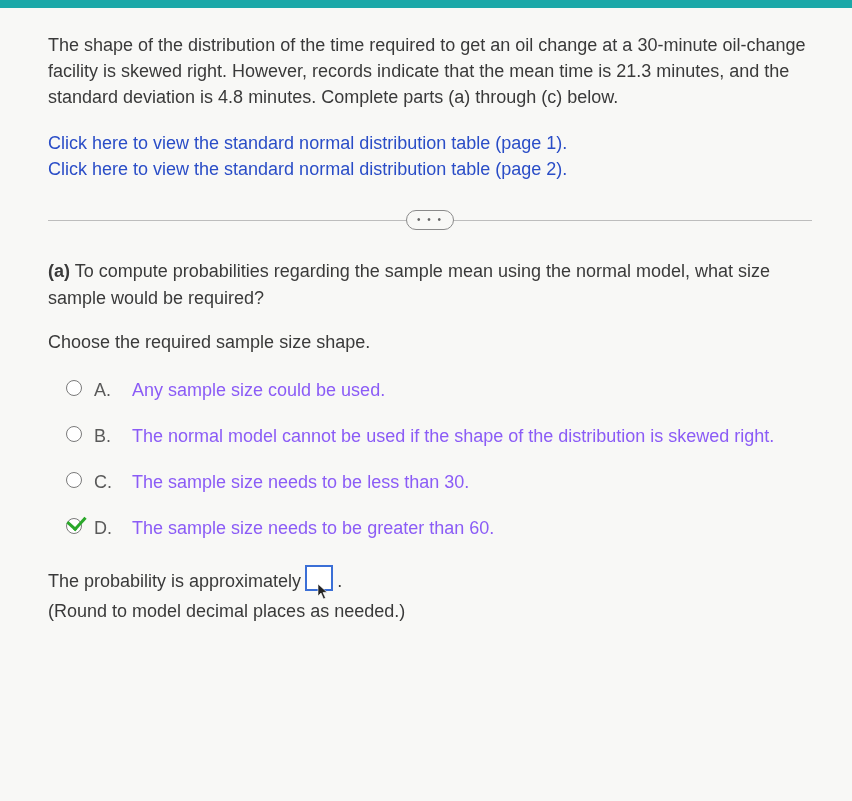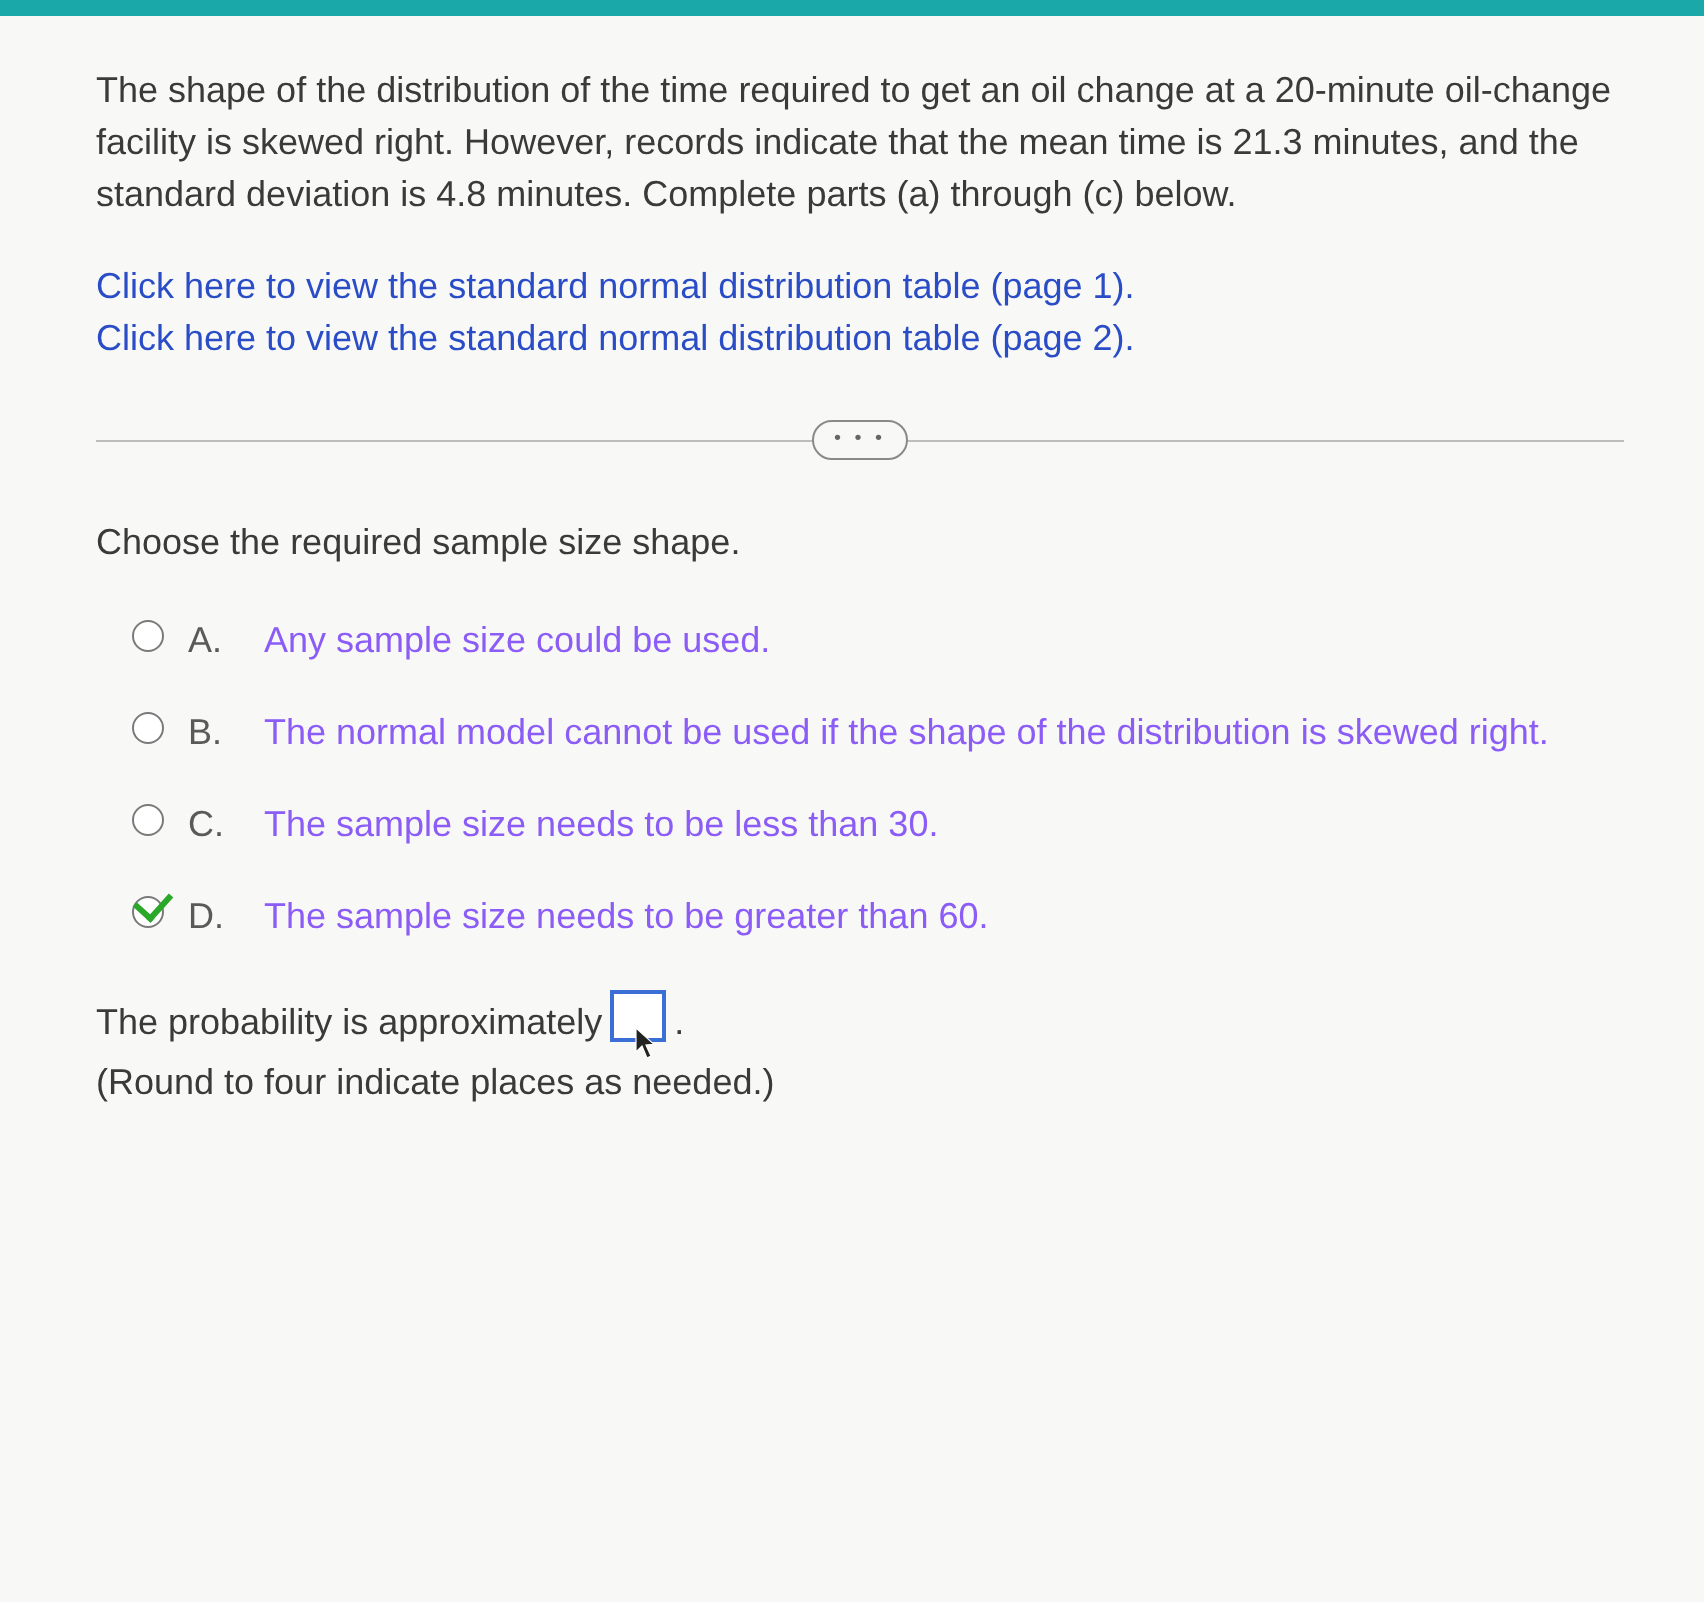--- a/index.html
+++ b/index.html
@@ -146,30 +146,33 @@
       margin-top: 4px;
     }
   </style>
 </head>
 <body>
 
 <div class="top-bar"></div>
 
 <div class="content">
 
-  <p class="problem-stem">The shape of the distribution of the time required to get an oil change at a 20-minute oil-change facility is skewed right. However, records indicate that the mean time is 21.3 minutes, and the standard deviation is 4.8 minutes. Complete parts (a) through (c) below.</p>
+  <p class="problem-stem">The shape of the distribution of the time required to get an oil change at a 30-minute oil-change facility is skewed right. However, records indicate that the mean time is 21.3 minutes, and the standard deviation is 4.8 minutes. Complete parts (a) through (c) below.</p>
 
   <a class="link">Click here to view the standard normal distribution table (page 1).</a>
   <a class="link">Click here to view the standard normal distribution table (page 2).</a>
 
   <div class="divider-wrap">
     <div class="divider-line"></div>
     <div class="divider-pill">• • •</div>
   </div>
 
+  <p class="part-a-intro">
+    <span class="part-label">(a)</span><span> To compute probabilities regarding the sample mean using the normal model, what size sample would be required?</span>
+  </p>
 
   <p class="choose-line">Choose the required sample size shape.</p>
 
   <div class="option-row">
     <span class="radio"></span>
     <span class="opt-letter">A.</span>
     <span class="opt-text">Any sample size could be used.</span>
   </div>
 
   <div class="option-row">
@@ -195,15 +198,15 @@
     <span class="inline-wrap">
       <span>The probability is approximately </span>
       <span class="input-box">
         <svg class="cursor-arrow" width="14" height="18" viewBox="0 0 14 18">
           <path d="M1 1 L1 13 L4 10 L6.5 16 L8.5 15 L6 9.5 L10 9.2 Z" fill="#222" stroke="#fff" stroke-width="0.6"></path>
         </svg>
       </span>
       <span>.</span>
     </span>
   </div>
-  <p class="round-note">(Round to four indicate places as needed.)</p>
+  <p class="round-note">(Round to model decimal places as needed.)</p>
 
 </div>
 
 </body></html>

